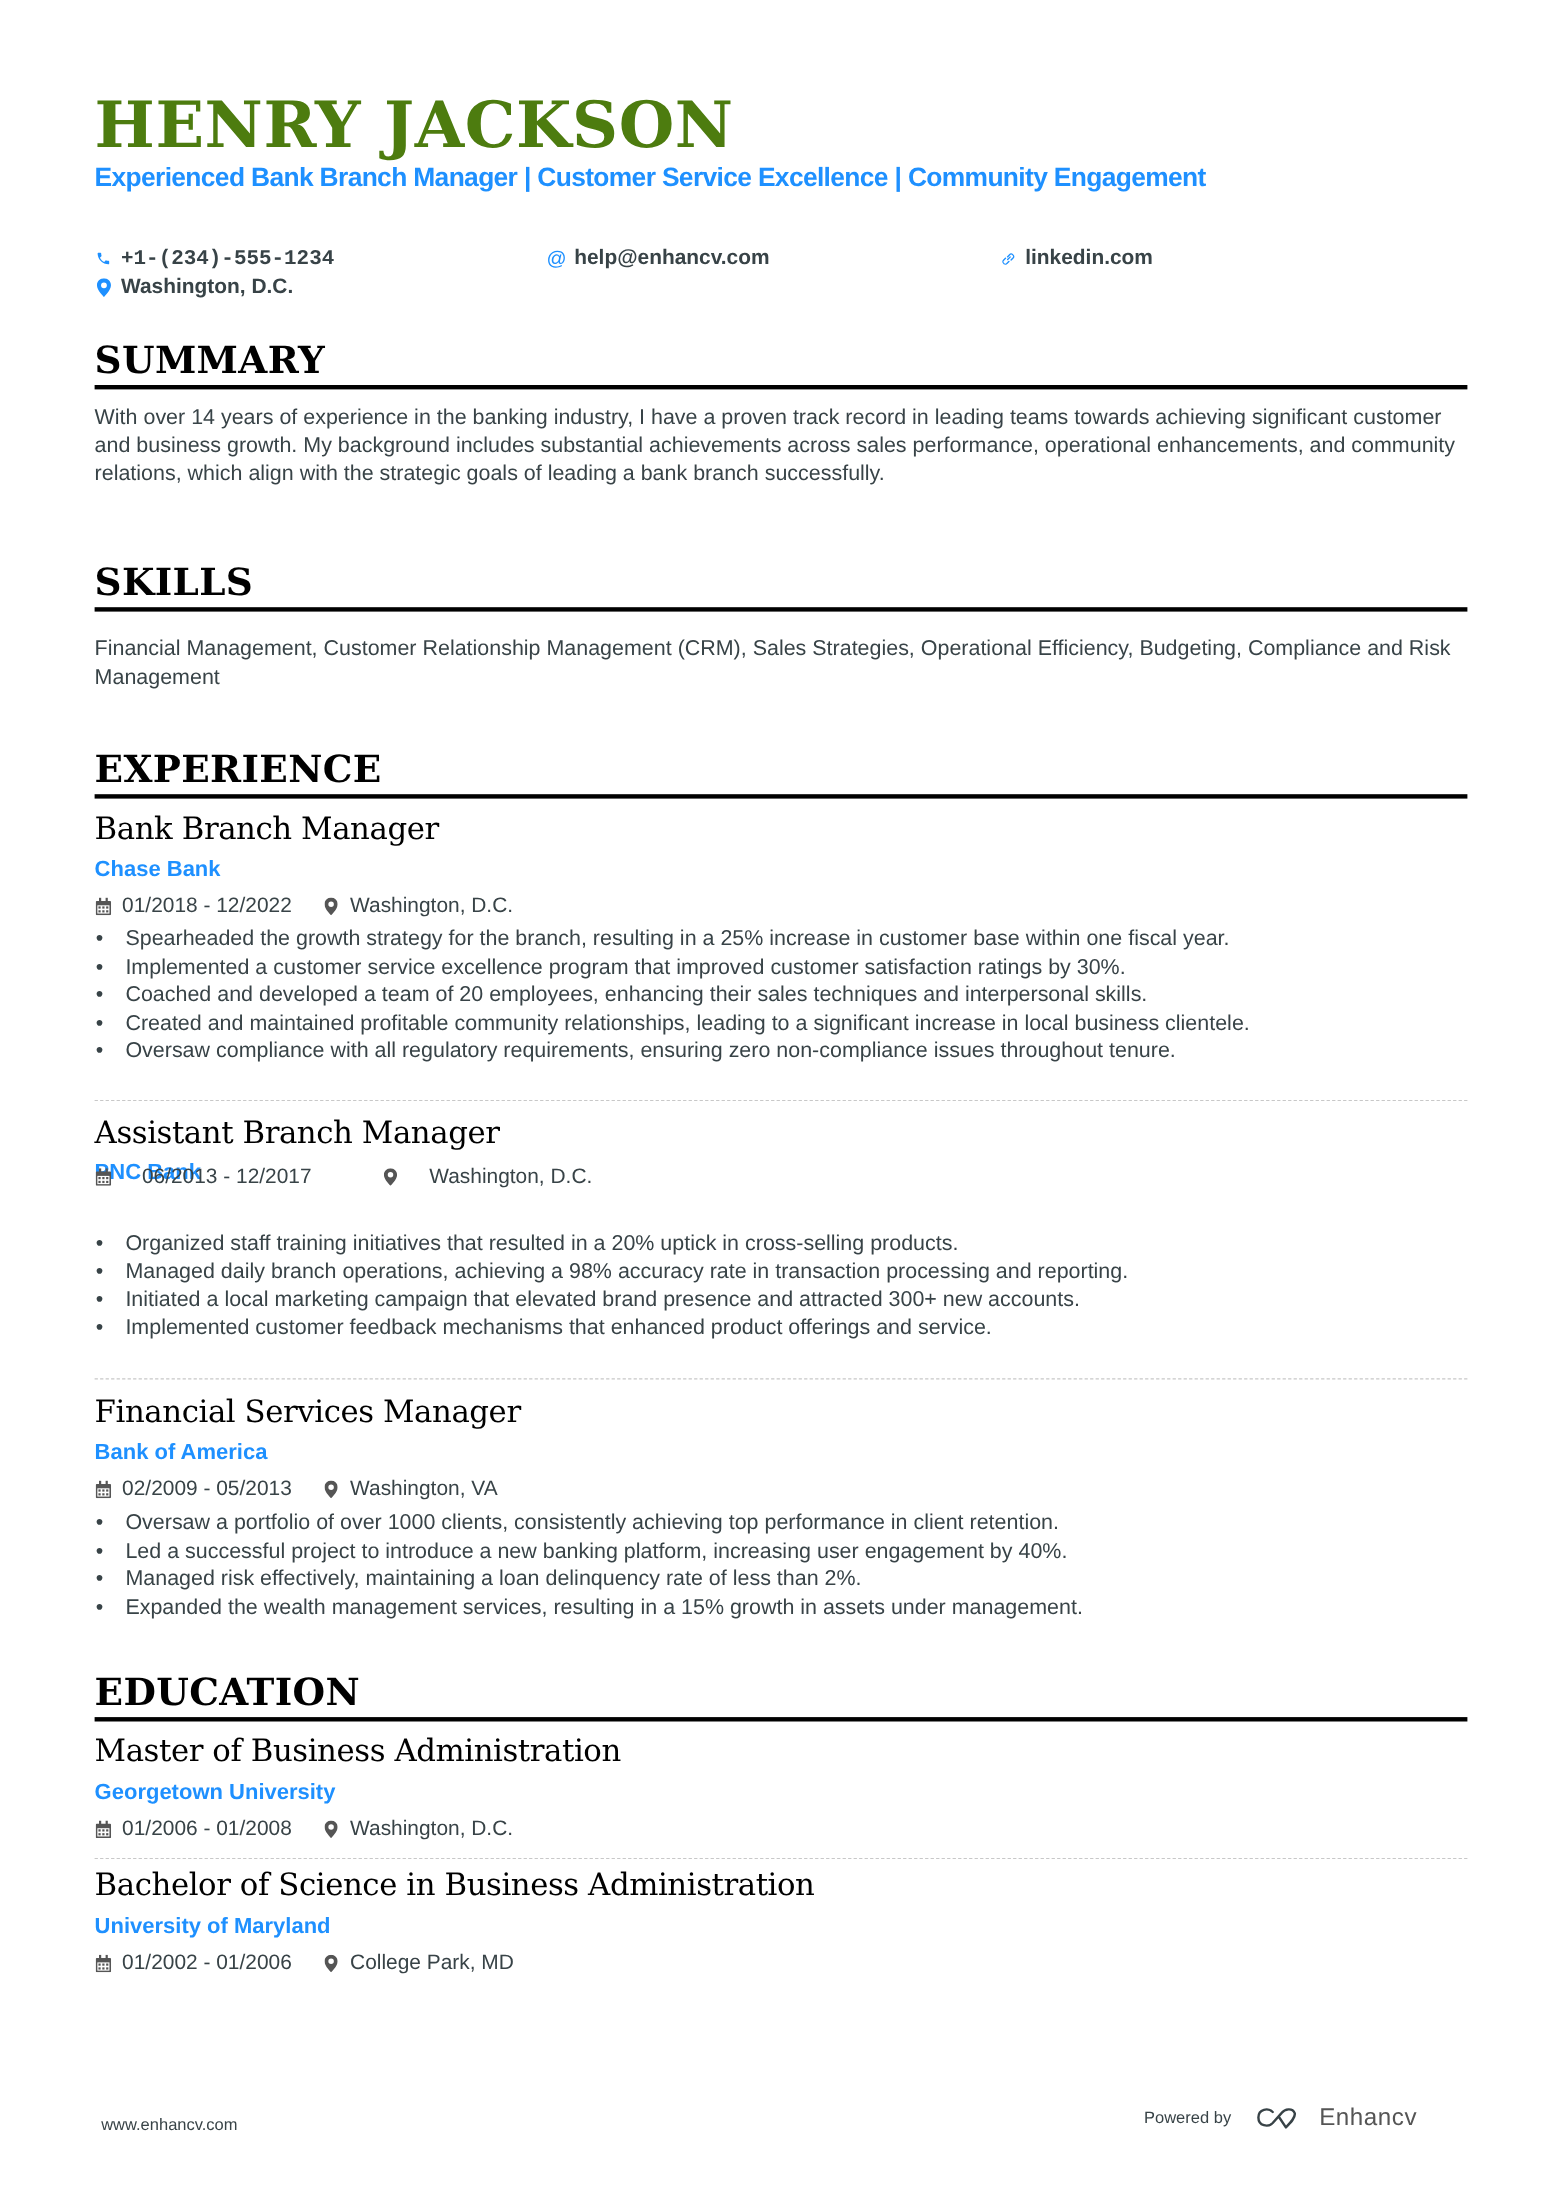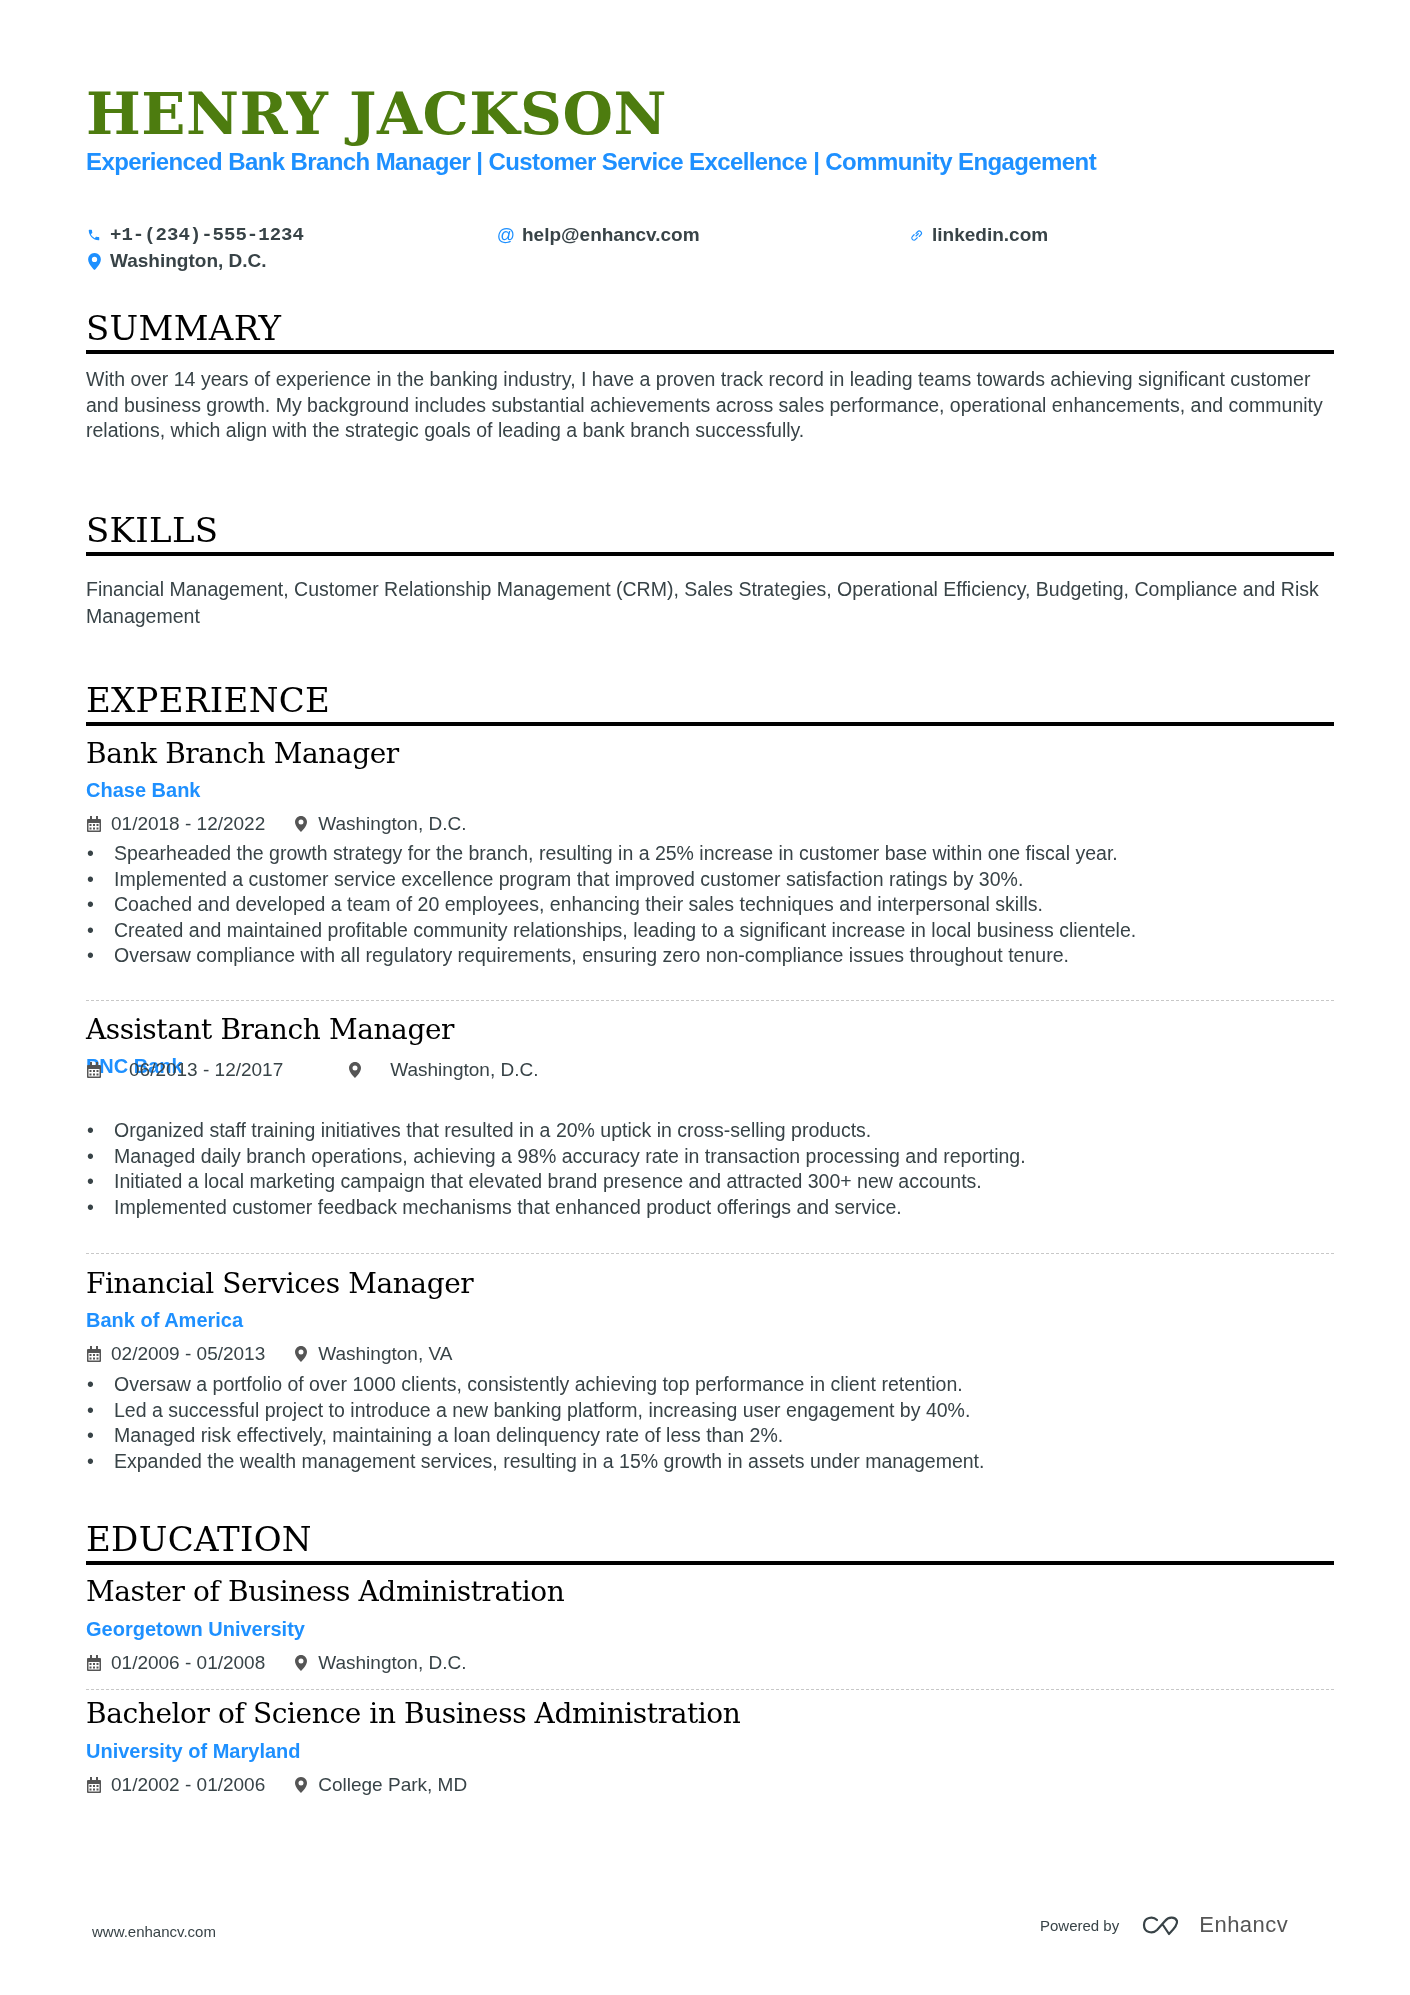--- a/index.html
+++ b/index.html
@@ -14,21 +14,21 @@
     .headline {
       position: absolute; top: 143px; left: 0; width: 1250px;
       font-family: Liberation Sans, sans-serif; font-weight: bold; font-size: 24px;
       color: #1e90ff; line-height: 38px; letter-spacing: -0.6px;
     }
     .contact { position: absolute; font-size: 19px; font-weight: bold; color: #384347; display: flex; align-items: center; gap: 8px; line-height: 24px; }
     .contact .ic { color: #1e90ff; width: 16px; height: 18px; display: inline-flex; align-items: center; justify-content: center; }
     .contact .ic svg { fill: #1e90ff; }
     .section-title {
       position: absolute; left: 0;
-      font-family: "DejaVu Serif", serif; font-weight: normal; font-size: 34px; color: #000;
+      font-family: "DejaVu Serif", serif; font-weight: bold; font-size: 34px; color: #000;
       line-height: 44px; letter-spacing: 0.3px;
     }
     .rule { position: absolute; left: 0; width: 1248px; height: 4px; background: #000; }
     .para { position: absolute; left: 0; width: 1248px; font-size: 19.5px; line-height: 25.5px; color: #384347; }
     .role-title { position: absolute; left: 0; font-family: "DejaVu Serif", serif; font-size: 28px; color: #000; line-height: 36px; letter-spacing: -0.4px; }
     .company { position: absolute; left: 0; font-size: 20px; font-weight: bold; color: #1e90ff; line-height: 26px; }
     .meta { position: absolute; left: 0; font-size: 19px; color: #384347; display: flex; align-items: center; line-height: 24px; }
     .meta .m-ic { display: inline-flex; width: 16px; height: 18px; margin-right: 9px; align-items: center; justify-content: center; }
     .meta .m-ic svg { fill: #555; }
     .meta .gap { width: 28px; }

